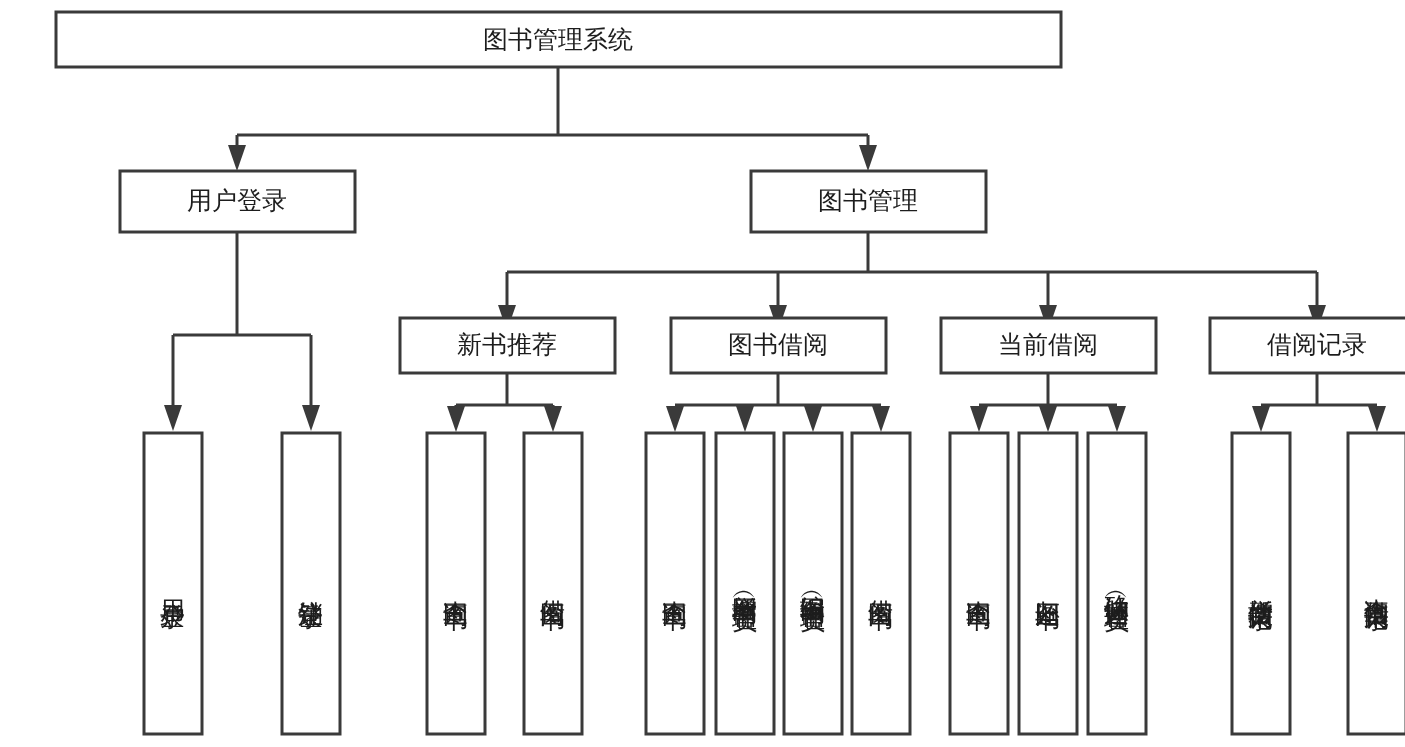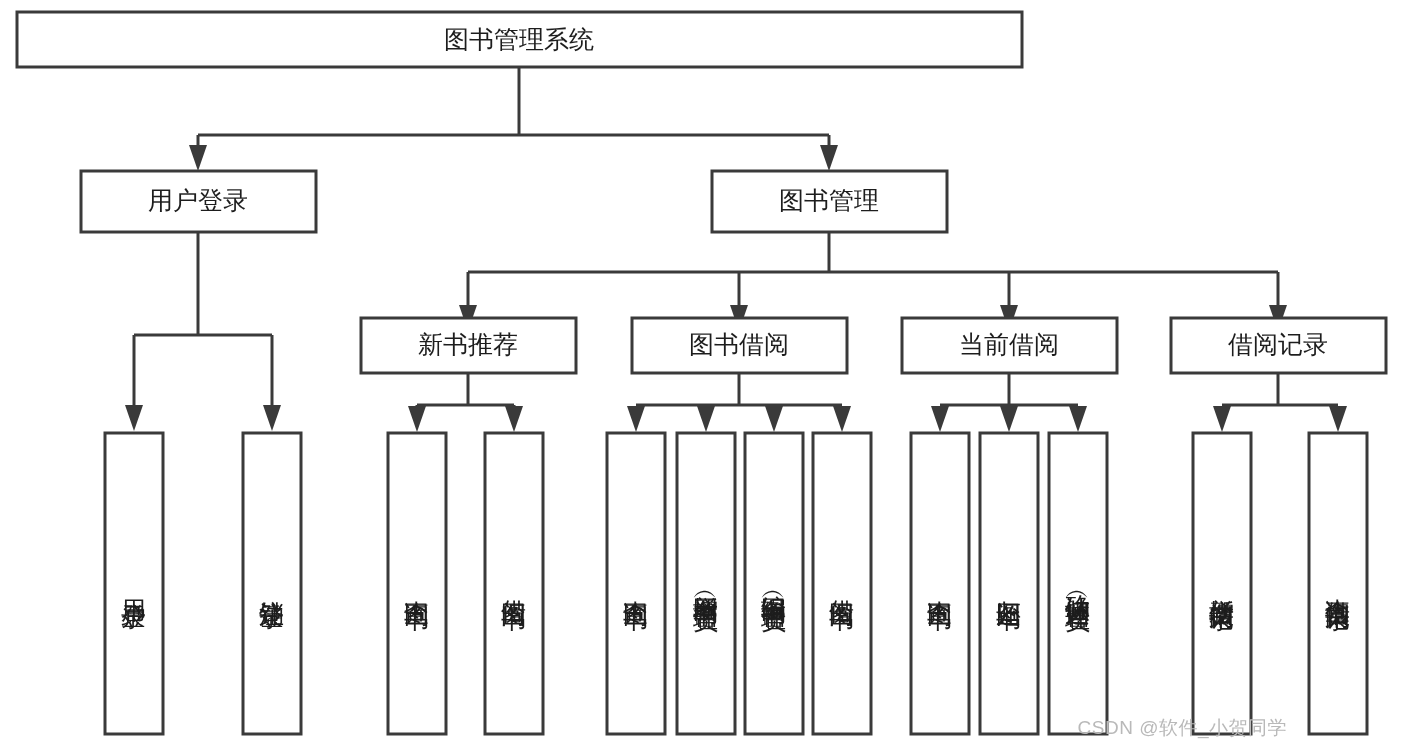--- a/index.html
+++ b/index.html
@@ -12,20 +12,21 @@
     width: 1405px;
     height: 747px;
     overflow: hidden;
     font-family: "Liberation Sans", "DejaVu Sans", sans-serif;
   }
   #diagram-root {
     position: relative;
     width: 1297px;
     height: 747px;
     background: #ffffff;
+    margin-left: 39px;
   }
   svg#tree-svg {
     position: absolute;
     top: 0;
     left: 0;
     width: 1405px;
     height: 747px;
     display: block;
   }
   .node-box {
@@ -213,14 +214,13 @@
   <div class="leaf-label-wrap" style="left:745px; top:433px; width:58px; height:301px;">编辑图书（管理员）</div>
   <div class="leaf-label-wrap" style="left:813px; top:433px; width:58px; height:301px;">借阅图书</div>
 
   <div class="leaf-label-wrap" style="left:911px; top:433px; width:58px; height:301px;">查询图书</div>
   <div class="leaf-label-wrap" style="left:980px; top:433px; width:58px; height:301px;">归还图书</div>
   <div class="leaf-label-wrap" style="left:1049px; top:433px; width:58px; height:301px;">确认归还（管理员）</div>
 
   <div class="leaf-label-wrap" style="left:1193px; top:433px; width:58px; height:301px;">新增借阅记录</div>
   <div class="leaf-label-wrap" style="left:1309px; top:433px; width:58px; height:301px;">查询借阅记录</div>
 
-  <div class="watermark">CSDN @软件_小贺同学</div>
 </div>
 
 </body></html>

